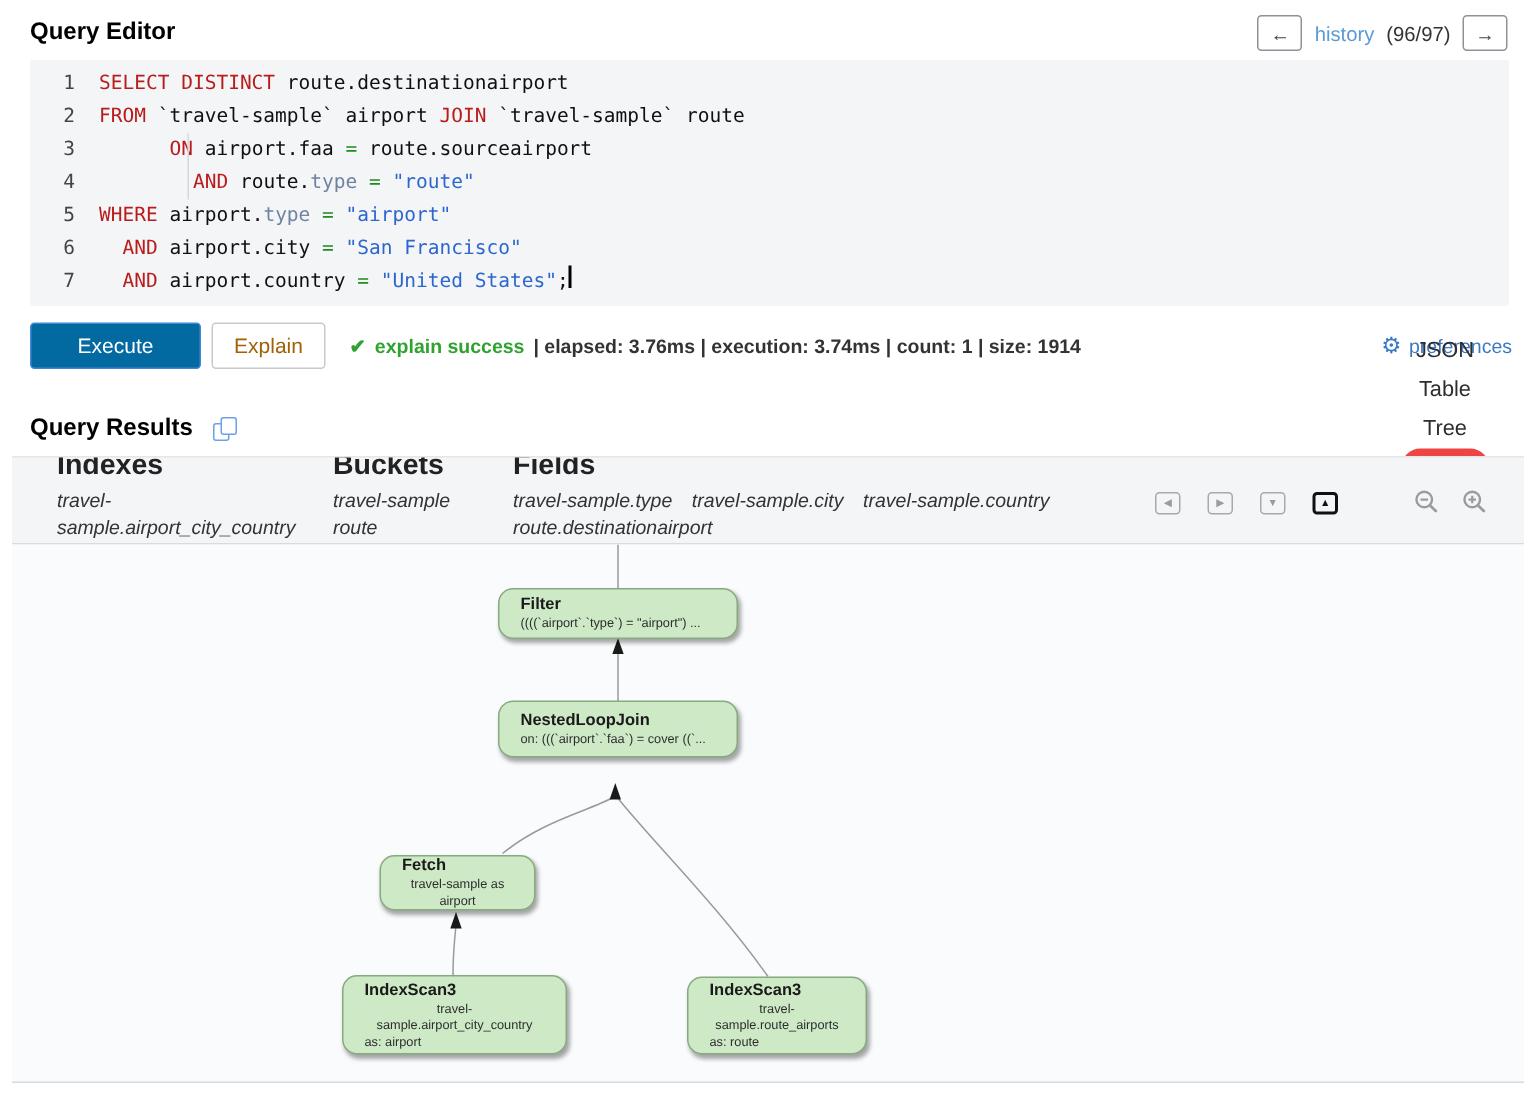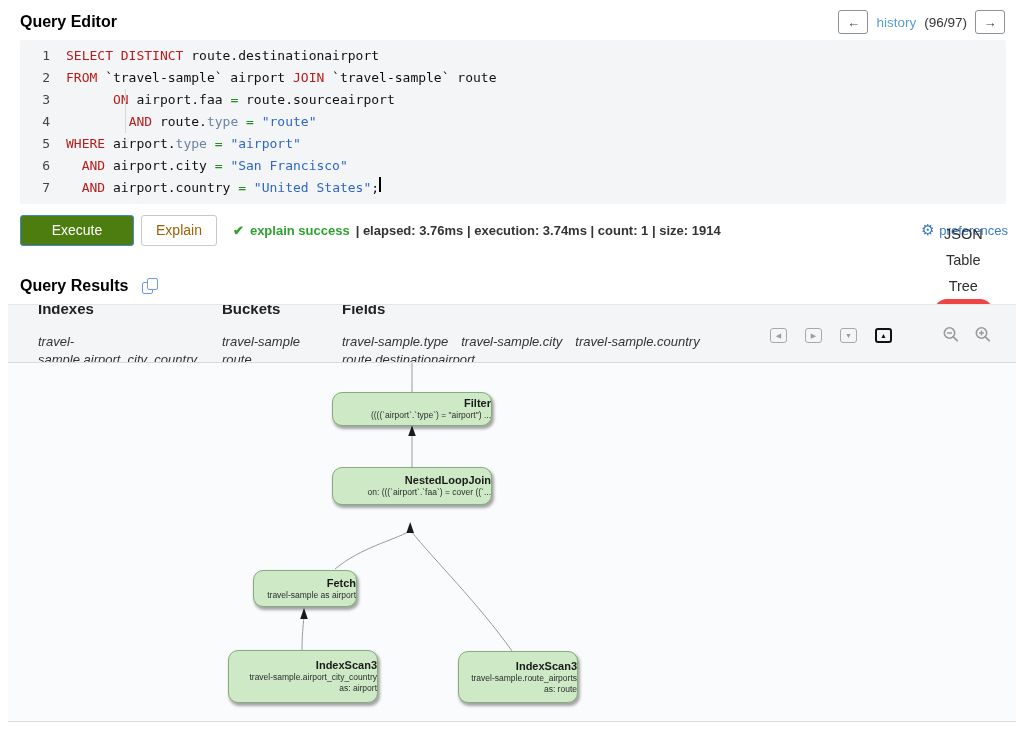--- a/index.html
+++ b/index.html
@@ -21,21 +21,21 @@
   .tk-kw { color:#b91c1c; }
   .tk-op { color:#228b22; }
   .tk-id { color:#101010; }
   .tk-type { color:#6d83a3; }
   .tk-str { color:#2d66cf; }
   .caret { display:inline-block; width:1.5px; height:15px; background:#000; vertical-align:-2px; }
   .indent-guide { position:absolute; left:105px; top:49px; width:1px; height:44px; background:#d8d8d8; }
 
   
   .exec-row { position:absolute; top:214px; left:20px; right:16px; height:32px; display:flex; align-items:center; }
-  .btn-execute { width:114px; height:31px; background:#4d7c0f; color:#fff; border:1px solid #4287d6; border-radius:3px; font-size:14px; cursor:pointer; font-family:inherit; }
+  .btn-execute { width:114px; height:31px; background:#0369a1; color:#fff; border:1px solid #4287d6; border-radius:3px; font-size:14px; cursor:pointer; font-family:inherit; }
   .btn-explain { width:76px; height:31px; background:#fff; color:#a16207; border:1px solid #c6cad0; border-radius:3px; font-size:14px; margin-left:7px; cursor:pointer; font-family:inherit; }
   .status { margin-left:16px; font-size:13px; font-weight:bold; color:#333; display:flex; align-items:center; gap:6px; }
   .status .ok { color:#30a230; }
   .prefs { margin-left:auto; color:#3b79c3; font-size:13px; display:flex; align-items:center; gap:5px; cursor:pointer; }
   .gear { font-size:15px; color:#3b79c3; }
 
   
   .res-header { position:absolute; top:270px; left:20px; right:29px; height:32px; display:flex; align-items:center; }
   .res-title { font-size:16px; font-weight:bold; color:#000; }
   .copy-icon { position:relative; width:17px; height:17px; margin-left:14px; cursor:pointer; }
@@ -43,36 +43,36 @@
   .copy-icon .p1 { left:0; top:4px; }
   .copy-icon .p2 { left:5px; top:0; }
   .tabs { margin-left:auto; display:flex; align-items:center;flex-direction:column; }
   .tab { font-size:14.5px; color:#2e2e2e; margin-left:30px; padding:5px 2px; cursor:pointer; }
   .tab.active { background:#ef4444; color:#fff; border-radius:15px; padding:5px 15px; }
 
   
   .res-block { position:absolute; left:8px; top:304px; width:1008px; }
   .plan-toolbar { position:relative; height:59px; background:#f4f5f6; border-top:1px solid #e4e6e8; border-bottom:1px solid #d9dbdd; overflow:hidden; }
   .pt-col { position:absolute; top:-5px; font-size:13px; }
-  .pt-col h4 { font-size:15px; font-weight:bold; color:#222; margin-bottom:16px; }
+  .pt-col h4 { font-size:19px; font-weight:bold; color:#222; margin-bottom:3px; }
   .pt-val { font-style:italic; color:#333; line-height:18px; }
   .pt-col.c1 { left:30px; width:178px; }
   .pt-col.c2 { left:214px; width:120px; }
   .pt-col.c3 { left:334px; width:420px; }
   .fields-line1 span { margin-right:13px; }
   .pt-icons { position:absolute; top:21px; left:762px; display:flex; align-items:center; }
   .sq-btn { width:17px; height:15px; border:1.5px solid #a9a9a9; border-radius:3px; color:#9b9b9b; font-size:7px; display:flex; align-items:center; justify-content:center; margin-right:18px; cursor:pointer; background:transparent; line-height:1; }
   .sq-btn.active { border:2px solid #111; color:#111; }
   .mag { margin-left:14px; cursor:pointer; display:block; }
   .mag:first-of-type { margin-left:32px; }
 
   
   .plan-canvas { position:relative; height:359px; background:#fafbfc; border-bottom:1px solid #d8dadc; }
   .edges { position:absolute; left:0; top:0; }
-  .pnode { position:absolute; background:#cde9c6; border:1px solid #88aa80; border-radius:10px; box-shadow:1.5px 2.5px 3px rgba(0,0,0,0.35); display:flex; flex-direction:column; align-items:flex-end; justify-content:center; text-align:center; cursor:pointer; padding:2px 0; }
+  .pnode { position:absolute; background:#cde9c6; border:1px solid #88aa80; border-radius:10px; box-shadow:1.5px 2.5px 3px rgba(0,0,0,0.35); display:flex; flex-direction:column; align-items:flex-start; justify-content:center; text-align:center; cursor:pointer; padding:2px 14px; }
   .pnode .nt { font-size:11px; font-weight:bold; color:#1a1a1a; line-height:13px; }
   .pnode .ns { font-size:8.5px; color:#2d2d2d; line-height:11px; }
   .n-filter { left:324px; top:29px; width:160px; height:34px; }
   .n-nlj { left:324px; top:104px; width:160px; height:38px; }
   .n-fetch { left:245px; top:207px; width:104px; height:37px; }
   .n-isl { left:220px; top:287px; width:150px; height:53px; }
   .n-isr { left:450px; top:288px; width:120px; height:52px; }
 </style>
 </head>
 <body>

